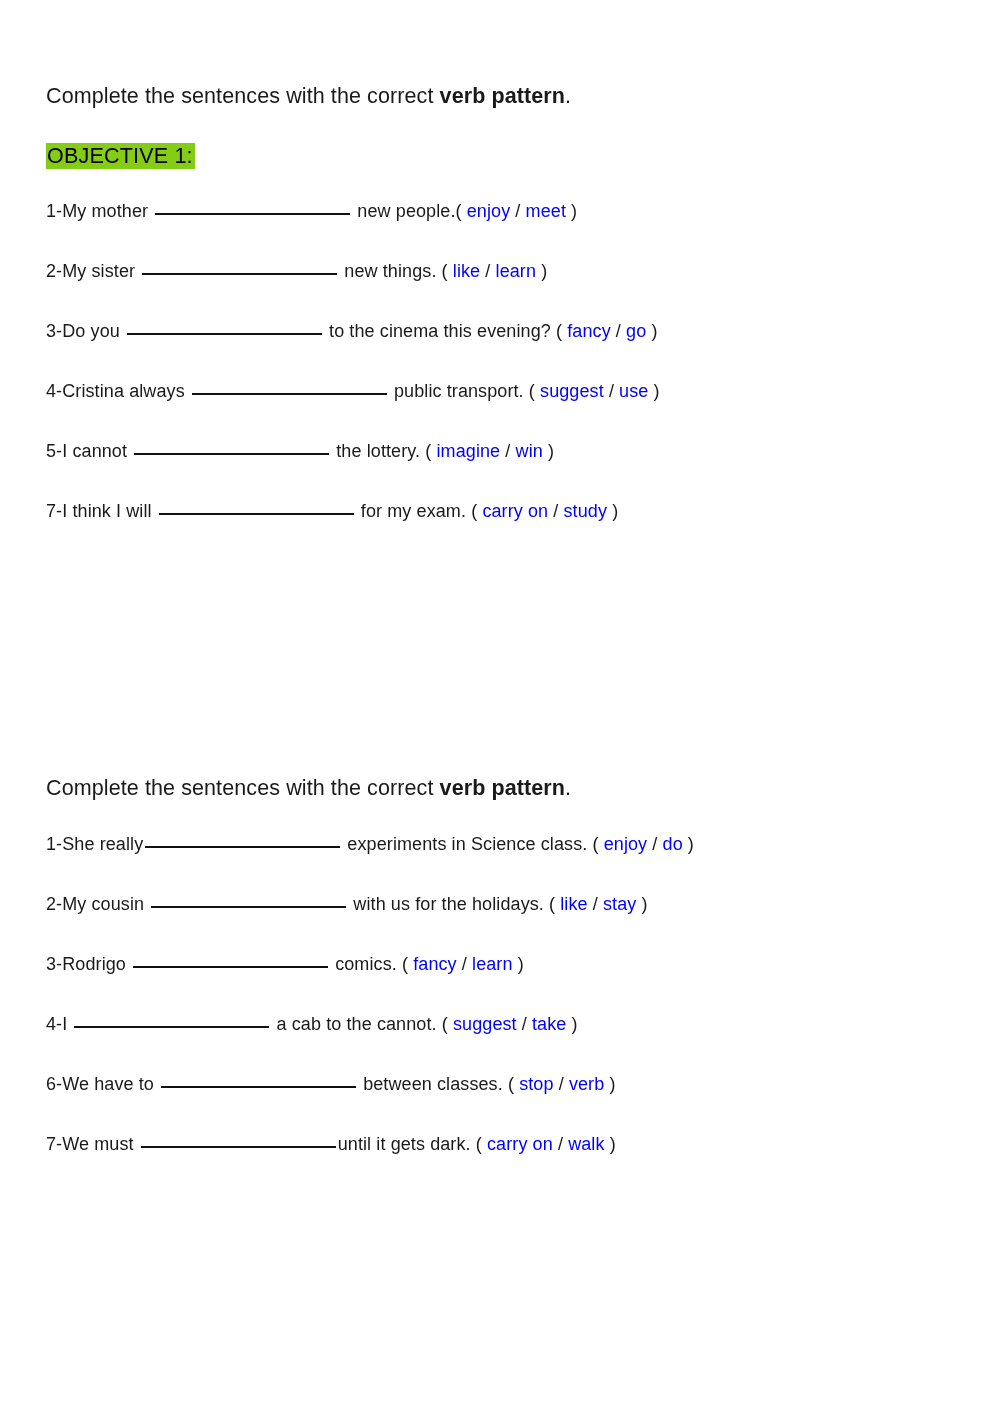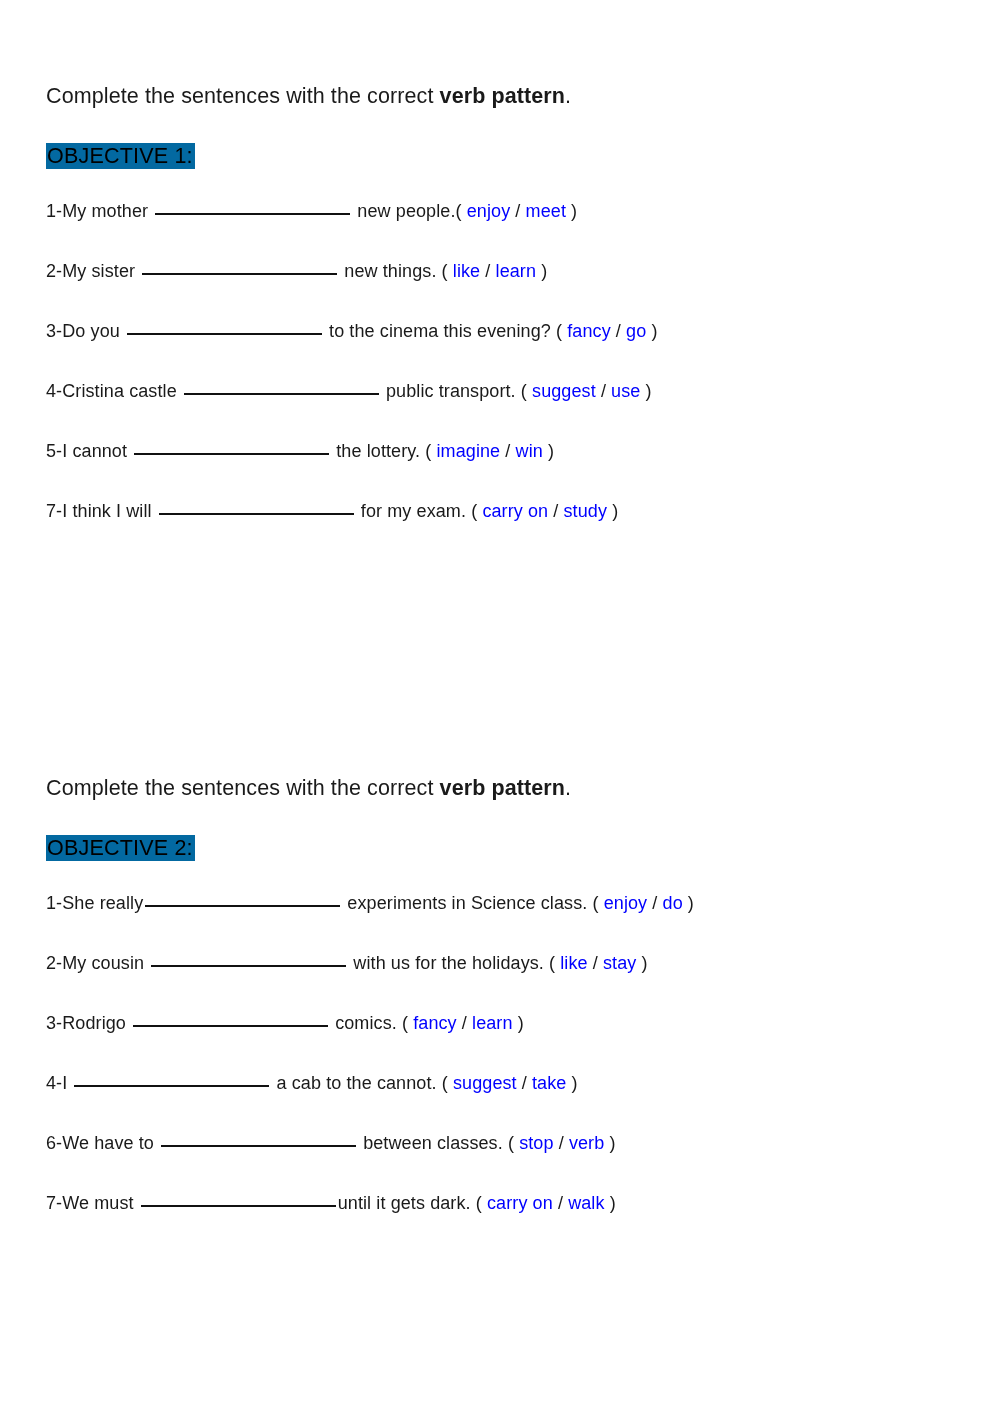--- a/index.html
+++ b/index.html
@@ -45,21 +45,21 @@
   .instruction .bold {
     font-weight: bold;
   }
 
   .objective-wrap {
     margin-top: 33px;
     line-height: 0;
   }
   .objective {
     display: inline-block;
-    background: #0369a1;
+    background: #84cc16;
     color: #000000;
     font-size: 21.5px;
     line-height: 26px;
     padding: 0 2px 0 1px;
     letter-spacing: 0.2px;
     white-space: nowrap;
   }
 
   .sentences {
     margin-top: 28px;
@@ -116,43 +116,40 @@
 
       <div class="sentence">
         <span>2-</span><span class="sp">My sister </span><span class="blank"></span><span class="sp"> new things. </span><span class="opts"><span class="paren sp">( </span><span class="verb">like</span><span class="slash sp"> / </span><span class="verb">learn</span><span class="paren sp"> )</span></span>
       </div>
 
       <div class="sentence">
         <span>3-</span><span class="sp">Do you </span><span class="blank"></span><span class="sp"> to the cinema this evening? </span><span class="opts"><span class="paren sp">( </span><span class="verb">fancy</span><span class="slash sp"> / </span><span class="verb">go</span><span class="paren sp"> )</span></span>
       </div>
 
       <div class="sentence">
-        <span>4-</span><span class="sp">Cristina castle </span><span class="blank"></span><span class="sp"> public transport. </span><span class="opts"><span class="paren sp">( </span><span class="verb">suggest</span><span class="slash sp"> / </span><span class="verb">use</span><span class="paren sp"> )</span></span>
+        <span>4-</span><span class="sp">Cristina always </span><span class="blank"></span><span class="sp"> public transport. </span><span class="opts"><span class="paren sp">( </span><span class="verb">suggest</span><span class="slash sp"> / </span><span class="verb">use</span><span class="paren sp"> )</span></span>
       </div>
 
       <div class="sentence">
         <span>5-</span><span class="sp">I cannot </span><span class="blank"></span><span class="sp"> the lottery. </span><span class="opts"><span class="paren sp">( </span><span class="verb">imagine</span><span class="slash sp"> / </span><span class="verb">win</span><span class="paren sp"> )</span></span>
       </div>
 
 
       <div class="sentence">
         <span>7-</span><span class="sp">I think I will </span><span class="blank"></span><span class="sp"> for my exam. </span><span class="opts"><span class="paren sp">( </span><span class="verb">carry on</span><span class="slash sp"> / </span><span class="verb">study</span><span class="paren sp"> )</span></span>
       </div>
 
     </div>
   </div>
 
   <div class="section" id="section-2">
     <div class="instruction">
       <span class="sp">Complete the sentences with the correct </span><span class="bold">verb pattern</span><span>.</span>
     </div>
 
-    <div class="objective-wrap">
-      <span class="objective">OBJECTIVE 2:</span>
-    </div>
 
     <div class="sentences">
 
       <div class="sentence">
         <span>1-</span><span class="sp">She really</span><span class="blank"></span><span class="sp"> experiments in Science class. </span><span class="opts"><span class="paren sp">( </span><span class="verb">enjoy</span><span class="slash sp"> / </span><span class="verb">do</span><span class="paren sp"> )</span></span>
       </div>
 
       <div class="sentence">
         <span>2-</span><span class="sp">My cousin </span><span class="blank"></span><span class="sp"> with us for the holidays. </span><span class="opts"><span class="paren sp">( </span><span class="verb">like</span><span class="slash sp"> / </span><span class="verb">stay</span><span class="paren sp"> )</span></span>
       </div>

